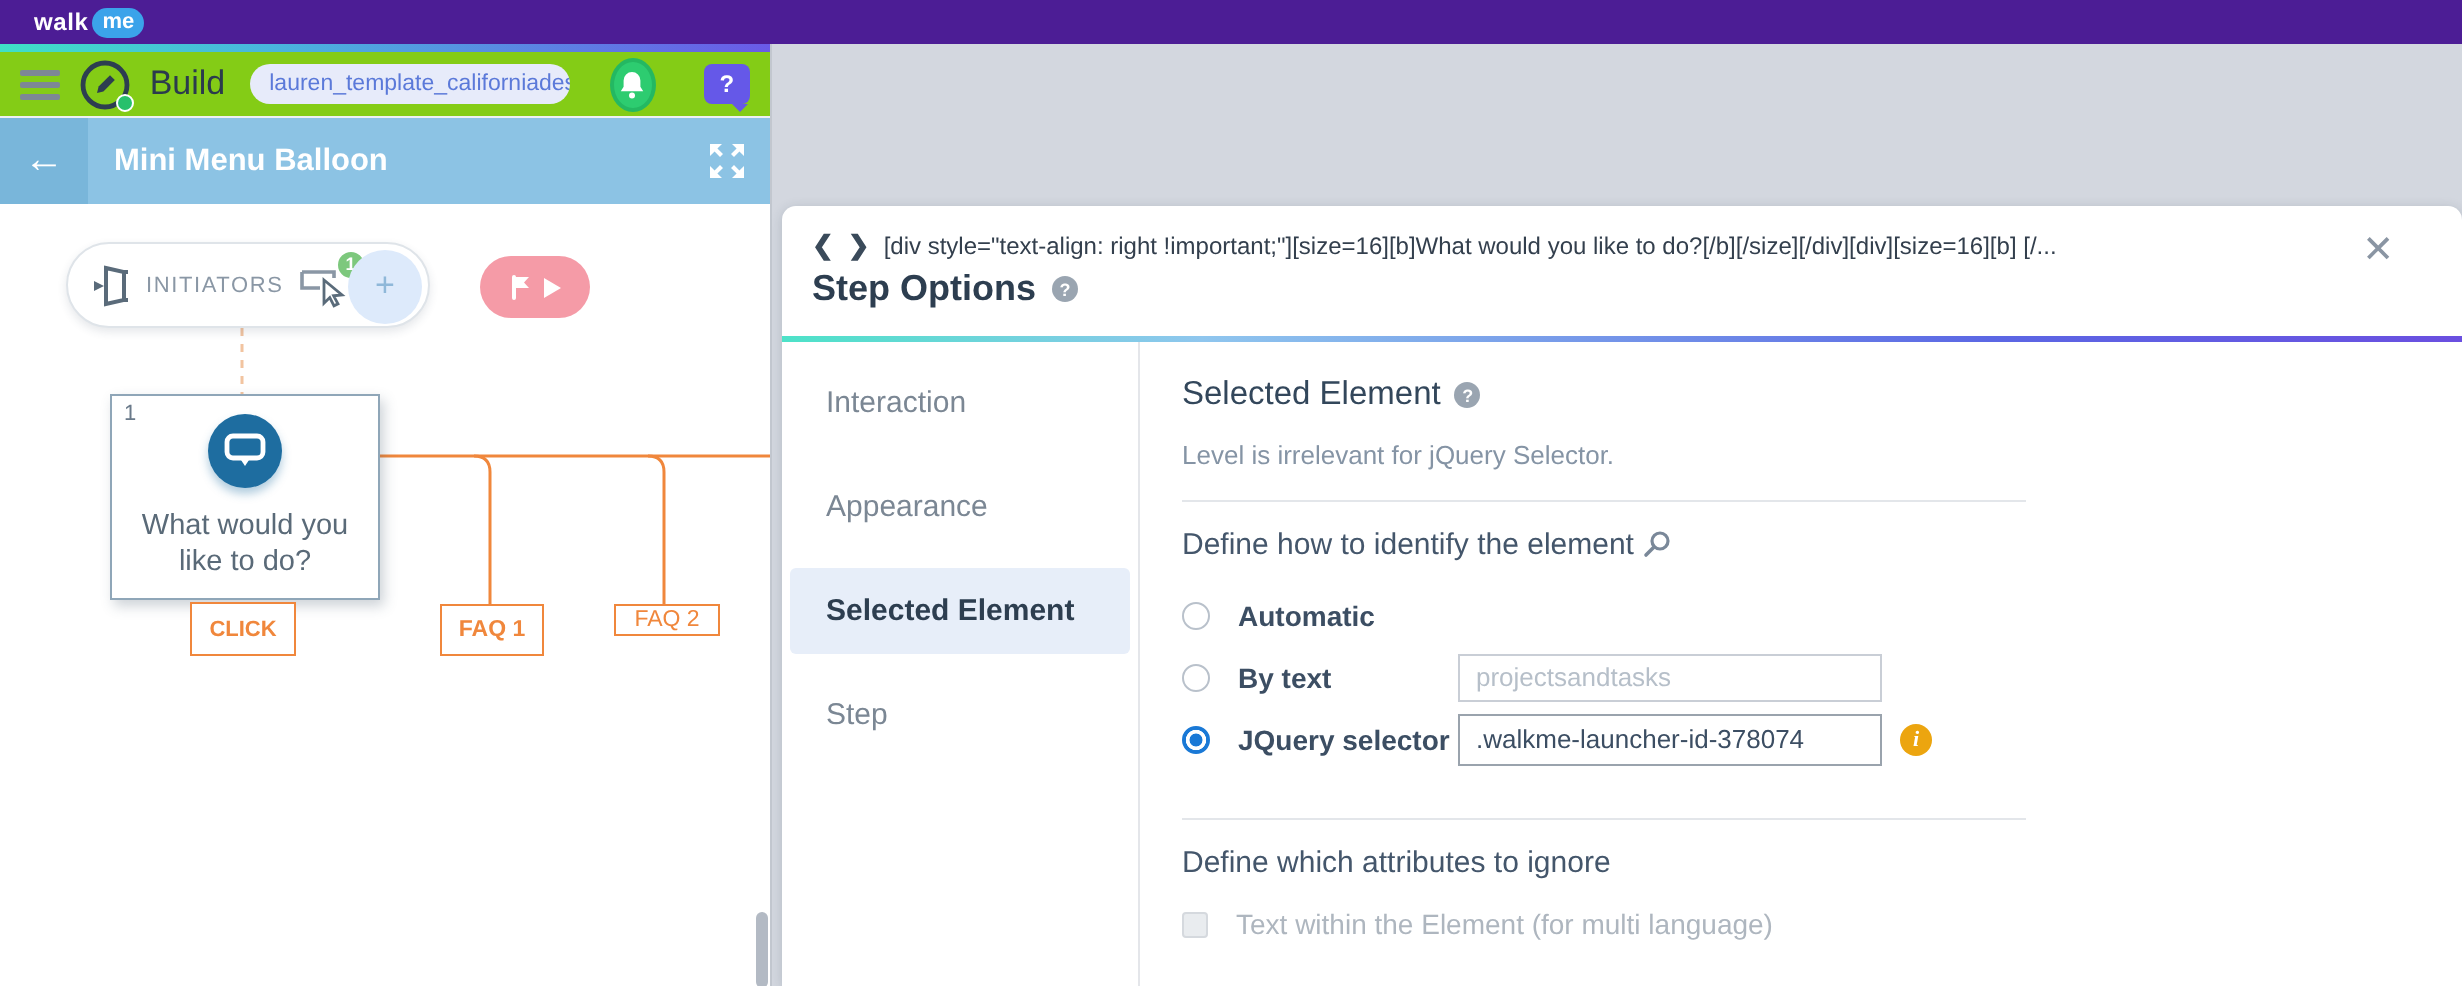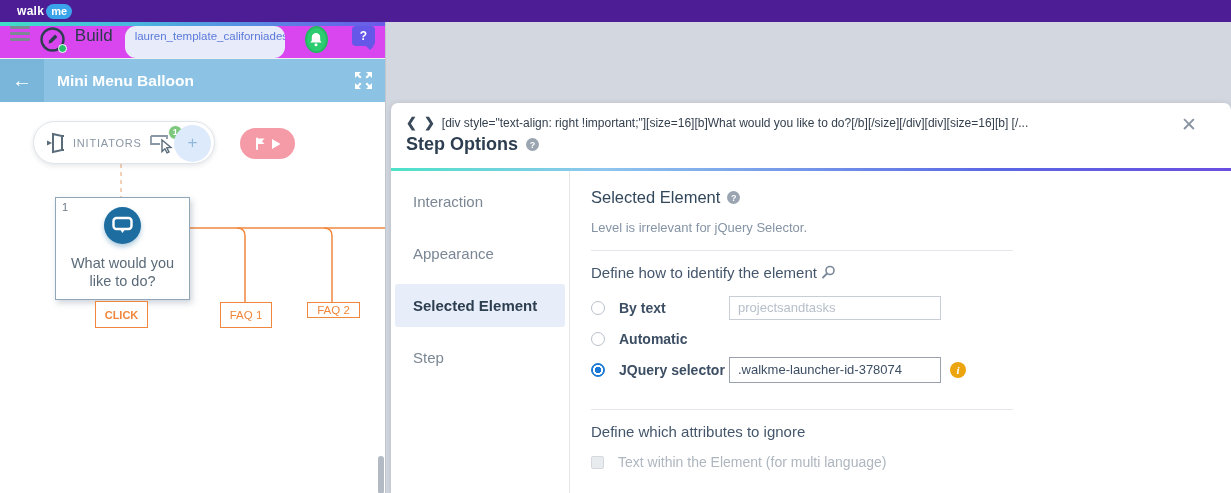--- a/index.html
+++ b/index.html
@@ -11,21 +11,21 @@
             display:flex; align-items:center; padding-left:17px; }
   .logo { display:flex; align-items:center; gap:2px; }
   .logo-walk { color:#fff; font-size:12px; font-weight:bold; letter-spacing:.3px; }
   .logo-me { background:#3ba3ea; color:#fff; font-size:11px; font-weight:bold;
              border-radius:8px; padding:1px 5px 2px; }
 
   
   .left-col { position:absolute; left:0; top:22px; width:386px; height:471px; background:#fff;
               border-right:1px solid #c2c7cf; }
   .grad-strip { height:4px; background:linear-gradient(90deg,#3fe0c6 0%, #49b6dd 35%, #6a5ae8 100%); }
-  .toolbar { height:33px; background:#d946ef; display:flex; padding:0 10px;
+  .toolbar { height:33px; background:#84cc16; display:flex; align-items:center; padding:0 10px;
              border-bottom:1px solid #eef0f2; }
   .hamburger { width:24px; height:15px; display:flex; flex-direction:column; justify-content:space-between; cursor:pointer; }
   .hamburger span { display:block; height:3px; background:#7d8894; border-radius:1px; }
   .pencil-wrap { position:relative; width:27px; height:27px; margin-left:9px; }
   .pencil-wrap svg { display:block; }
   .green-dot { position:absolute; right:-1px; bottom:0; width:9px; height:9px; background:#27c06c;
                border:1.5px solid #fff; border-radius:50%; }
   .build-label { margin-left:9px; font-size:17px; color:#2b3b4d; }
   .account-pill { margin-left:12px; background:#e7ebfa; color:#5b79d9; font-size:11.5px;
                   border-radius:11px; padding:4px 10px; width:190px; white-space:nowrap; overflow:hidden; }
@@ -65,21 +65,21 @@
                border:1px solid #8fa6b8; box-shadow:2px 3px 6px rgba(60,80,100,.25); text-align:center; }
   .step-index { position:absolute; left:6px; top:3px; color:#6a7a8a; font-size:11px; }
   .balloon-circle { width:37px; height:37px; border-radius:50%; background:#1e6da0; margin:9px auto 0;
                     display:flex; align-items:center; justify-content:center;
                     box-shadow:0 3px 5px rgba(30,109,160,.35); }
   .step-text { margin-top:10px; color:#5a6a78; font-size:14.5px; line-height:18px; padding:0 6px; }
 
   .flow-node { position:absolute; background:#fff; border:1px solid #f0873c; color:#f0873c;
                font-size:11px; font-weight:bold; display:flex; align-items:center; justify-content:center; }
   .node-click { left:95px; top:199px; width:53px; height:27px; }
-  .node-faq1 { left:220px; top:200px; width:52px; height:26px; font-weight:normal; }
+  .node-faq1 { left:220px; top:200px; width:52px; height:26px; font-weight:bold; }
   .node-faq2 { left:307px; top:200px; width:53px; height:16px; font-weight:normal; }
   .node-faq1, .node-faq2 { font-size:11.5px; }
 
   .canvas-scroll-thumb { position:absolute; right:1px; top:354px; width:6px; height:38px;
                          background:#b3bac4; border-radius:3px; }
 
   
   .panel { position:absolute; left:391px; top:103px; width:840px; height:390px; background:#fff;
            border-radius:7px 7px 0 0; box-shadow:0 1px 6px rgba(40,60,80,.18); }
   .panel-header { position:relative; height:65px; padding:13px 0 0 15px; }
@@ -270,26 +270,26 @@
         <span class="identify-title">Define how to identify the element</span>
         <svg width="15" height="15" viewBox="0 0 15 15">
           <circle cx="9" cy="5.5" r="4" fill="none" stroke="#7a8899" stroke-width="1.6"></circle>
           <path d="M6 8.5 L2 12.5" stroke="#7a8899" stroke-width="1.8" stroke-linecap="round"></path>
         </svg>
       </div>
 
       <div class="radio-group">
         <div class="radio-row">
           <span class="radio"></span>
-          <span class="radio-label">By text</span>
-          <input class="txt-input" type="text" placeholder="projectsandtasks" style="">
+          <span class="radio-label">Automatic</span>
         </div>
         <div class="radio-row">
           <span class="radio"></span>
-          <span class="radio-label">Automatic</span>
+          <span class="radio-label">By text</span>
+          <input class="txt-input" type="text" placeholder="projectsandtasks" style="">
         </div>
         <div class="radio-row">
           <span class="radio checked"></span>
           <span class="radio-label">JQuery selector</span>
           <input class="txt-input active" type="text" value=".walkme-launcher-id-378074" style="">
           <span class="info-icon">i</span>
         </div>
       </div>
 
       <div class="divider" style="margin-top:24px;"></div>

